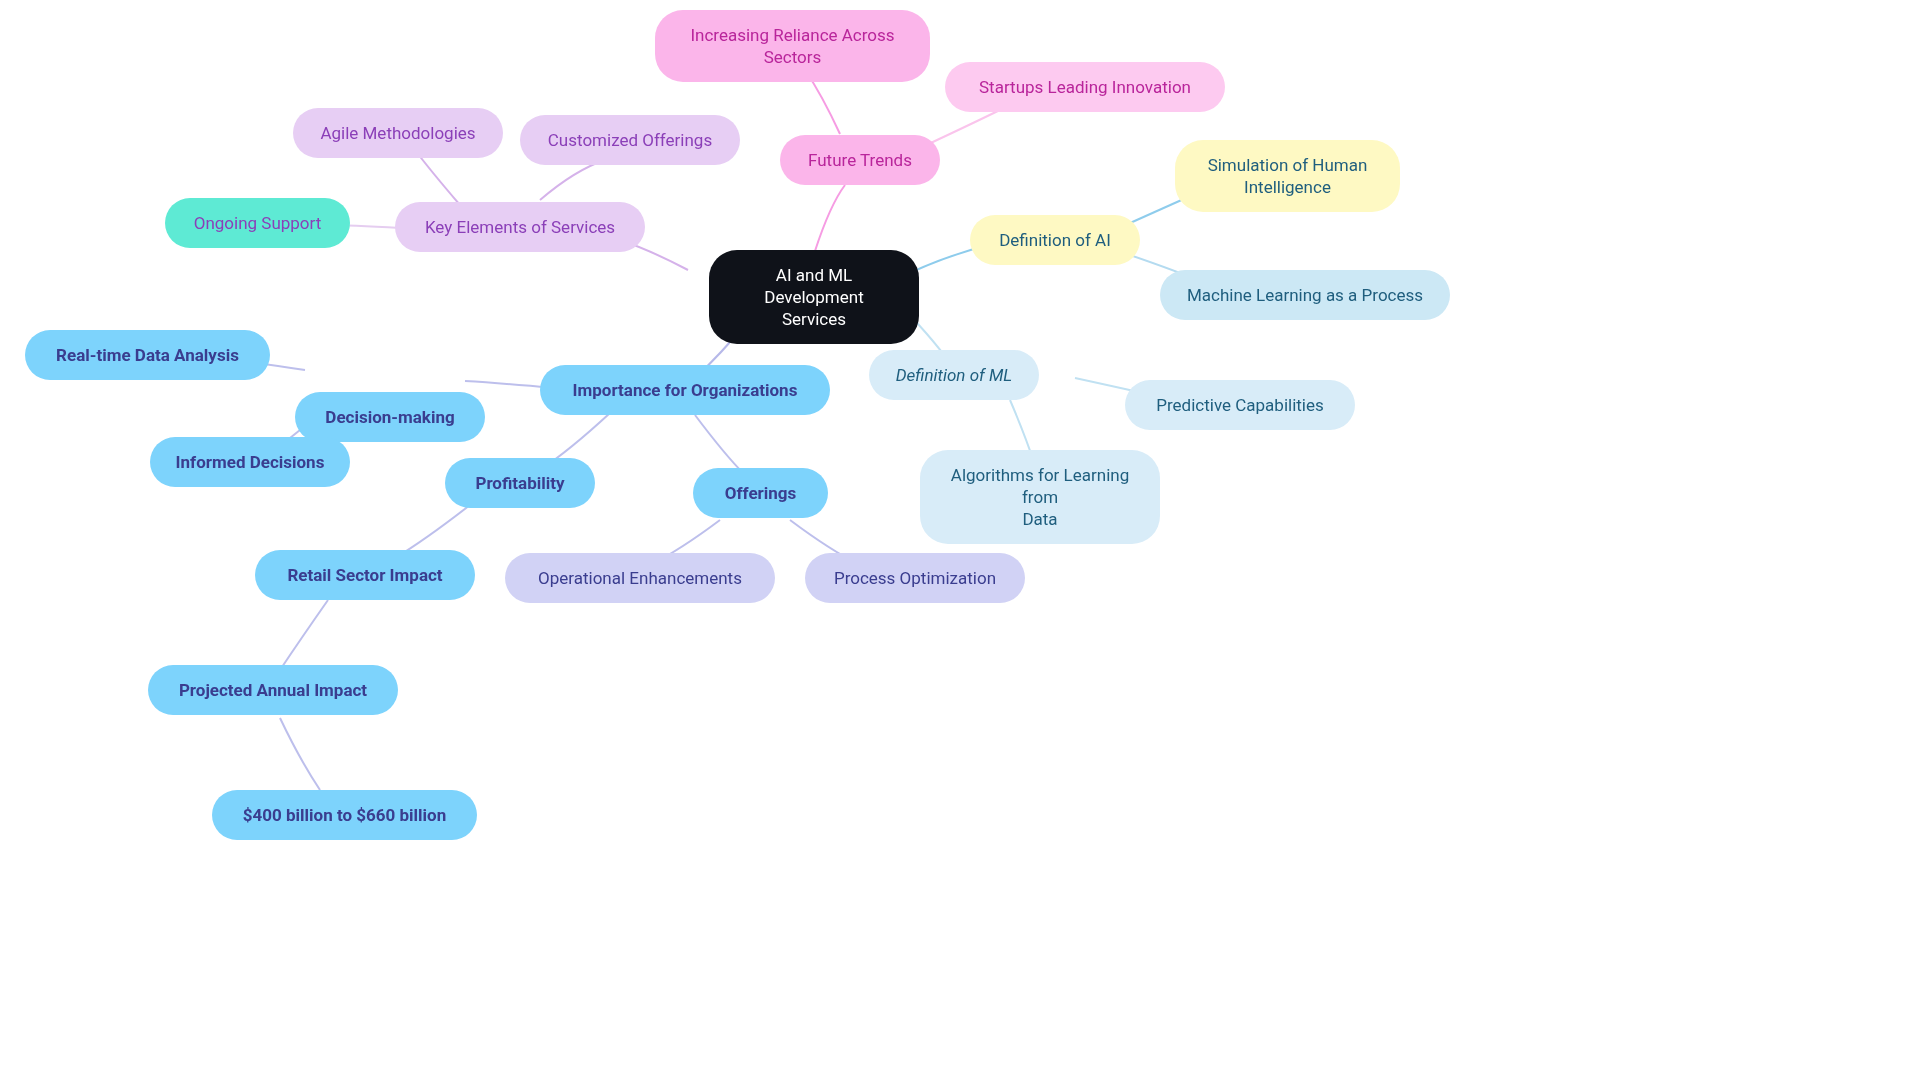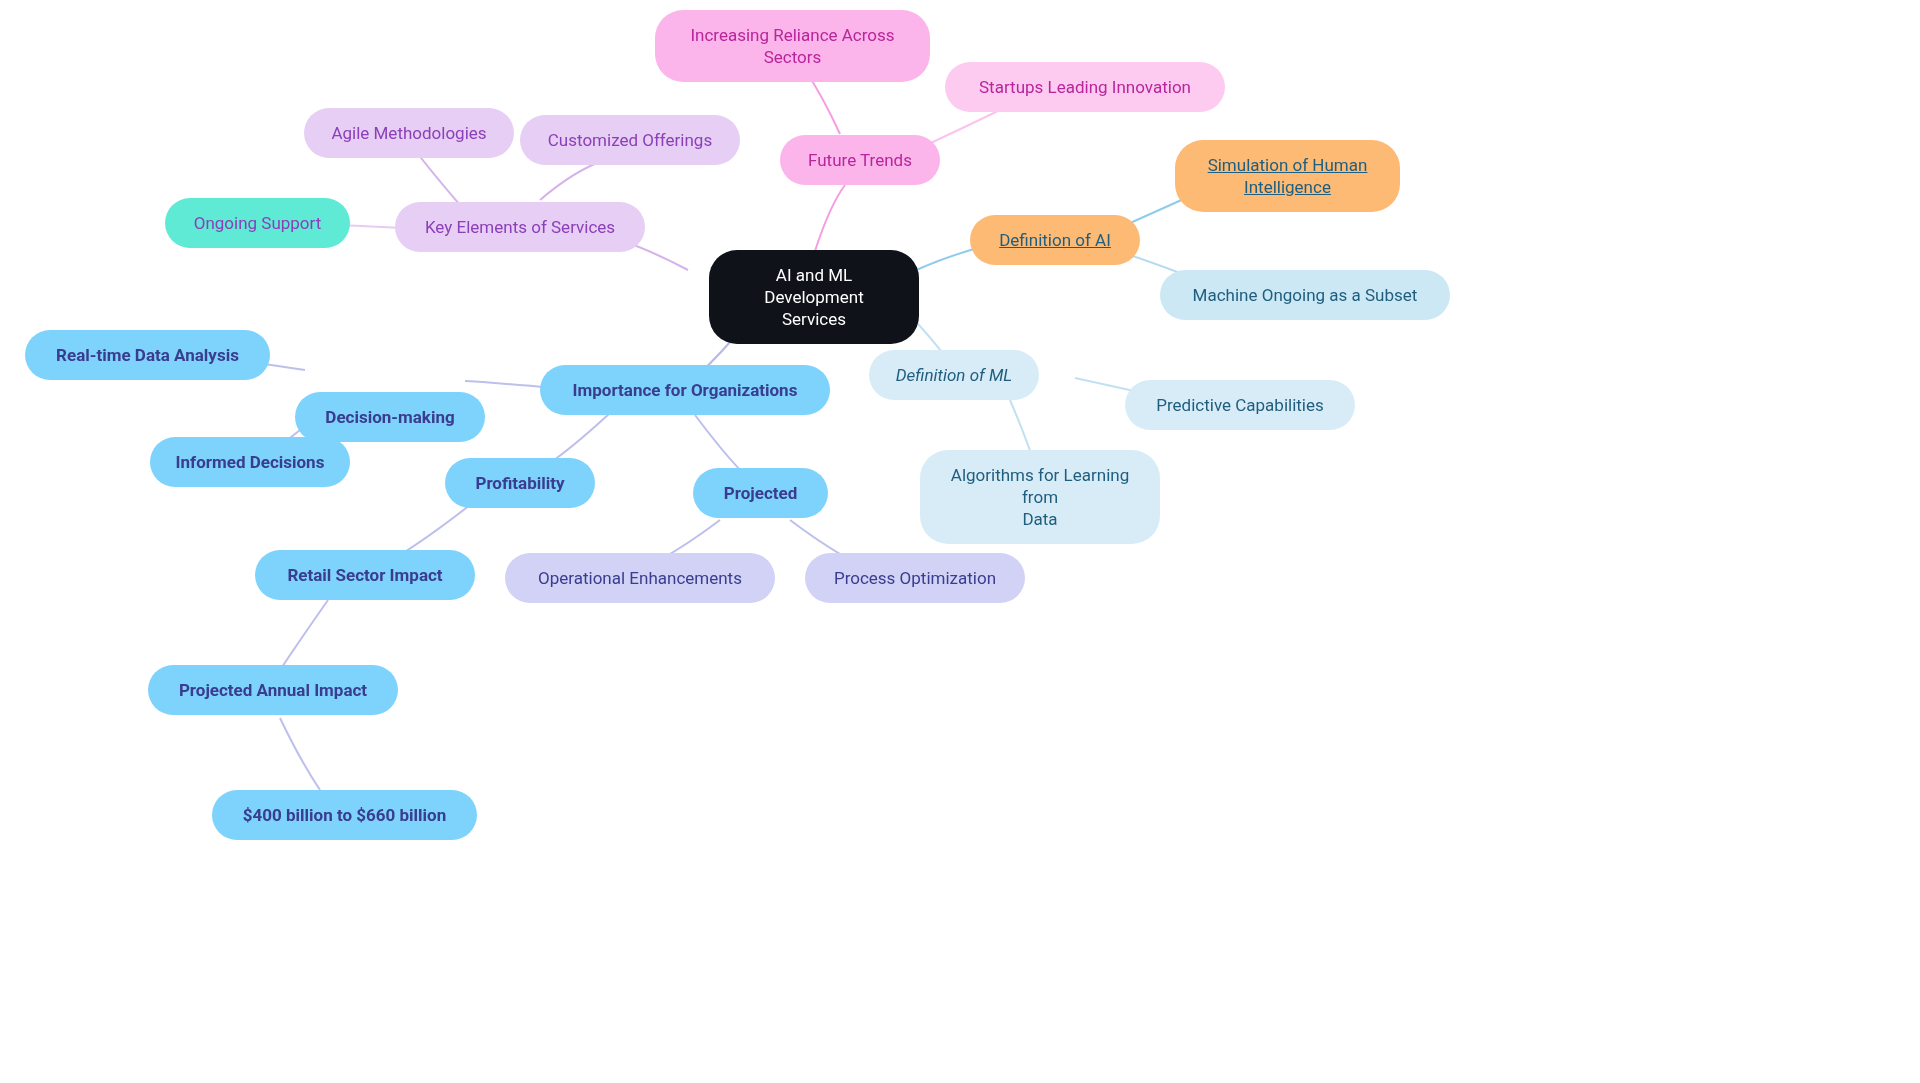--- a/index.html
+++ b/index.html
@@ -23,23 +23,22 @@
     padding: 14px 24px;
     box-sizing: border-box;
     line-height: 1.3;
   }
   .root {
     background: #0f1219;
     color: #ffffff;
     margin-left: 24px;
   }
   .blue-dark {
-    background: #fdba74;
+    background: #fef9c3;
     color: #1f5e7e;
-    text-decoration: underline;
   }
   .blue-light {
     background: #cce8f5;
     color: #1f5e7e;
   }
   .lightblue {
     background: #d8ecf8;
     color: #1f5e7e;
   }
   .pink-dark {
@@ -134,21 +133,21 @@
   <span>AI and ML Development<br>Services</span>
 </div>
 
 <div class="node blue-dark" style="left:970px; top:215px; width:170px;">
   <span>Definition of AI</span>
 </div>
 <div class="node blue-dark" style="left:1175px; top:140px; width:225px;">
   <span>Simulation of Human<br>Intelligence</span>
 </div>
 <div class="node blue-light" style="left:1160px; top:270px; width:290px;">
-  <span>Machine Ongoing as a Subset</span>
+  <span>Machine Learning as a Process</span>
 </div>
 
 <div class="node lightblue" style="left:869px; top:350px; width:170px;font-style:italic;">
   <span>Definition of ML</span>
 </div>
 <div class="node lightblue" style="left:1125px; top:380px; width:230px;">
   <span>Predictive Capabilities</span>
 </div>
 <div class="node lightblue" style="left:920px; top:450px; width:240px;">
   <span>Algorithms for Learning from<br>Data</span>
@@ -160,21 +159,21 @@
 <div class="node pink-dark" style="left:655px; top:10px; width:275px;">
   <span>Increasing Reliance Across<br>Sectors</span>
 </div>
 <div class="node pink-light" style="left:945px; top:62px; width:280px;">
   <span>Startups Leading Innovation</span>
 </div>
 
 <div class="node purple-dark" style="left:395px; top:202px; width:250px;">
   <span>Key Elements of Services</span>
 </div>
-<div class="node purple-dark" style="left:304px; top:108px; width:210px;">
+<div class="node purple-dark" style="left:293px; top:108px; width:210px;">
   <span>Agile Methodologies</span>
 </div>
 <div class="node purple-dark" style="left:520px; top:115px; width:220px;">
   <span>Customized Offerings</span>
 </div>
 <div class="node purple-light" style="left:165px; top:198px; width:185px;">
   <span>Ongoing Support</span>
 </div>
 
 <div class="node indigo-dark" style="left:540px; top:365px; width:290px;">
@@ -198,20 +197,20 @@
   <span>Retail Sector Impact</span>
 </div>
 <div class="node indigo-dark" style="left:148px; top:665px; width:250px;">
   <span>Projected Annual Impact</span>
 </div>
 <div class="node indigo-dark" style="left:212px; top:790px; width:265px;">
   <span>$400 billion to $660 billion</span>
 </div>
 
 <div class="node indigo-dark" style="left:693px; top:468px; width:135px;">
-  <span>Projected</span>
+  <span>Offerings</span>
 </div>
 <div class="node indigo-light" style="left:505px; top:553px; width:270px;">
   <span>Operational Enhancements</span>
 </div>
 <div class="node indigo-light" style="left:805px; top:553px; width:220px;">
   <span>Process Optimization</span>
 </div>
 
 </body></html>

